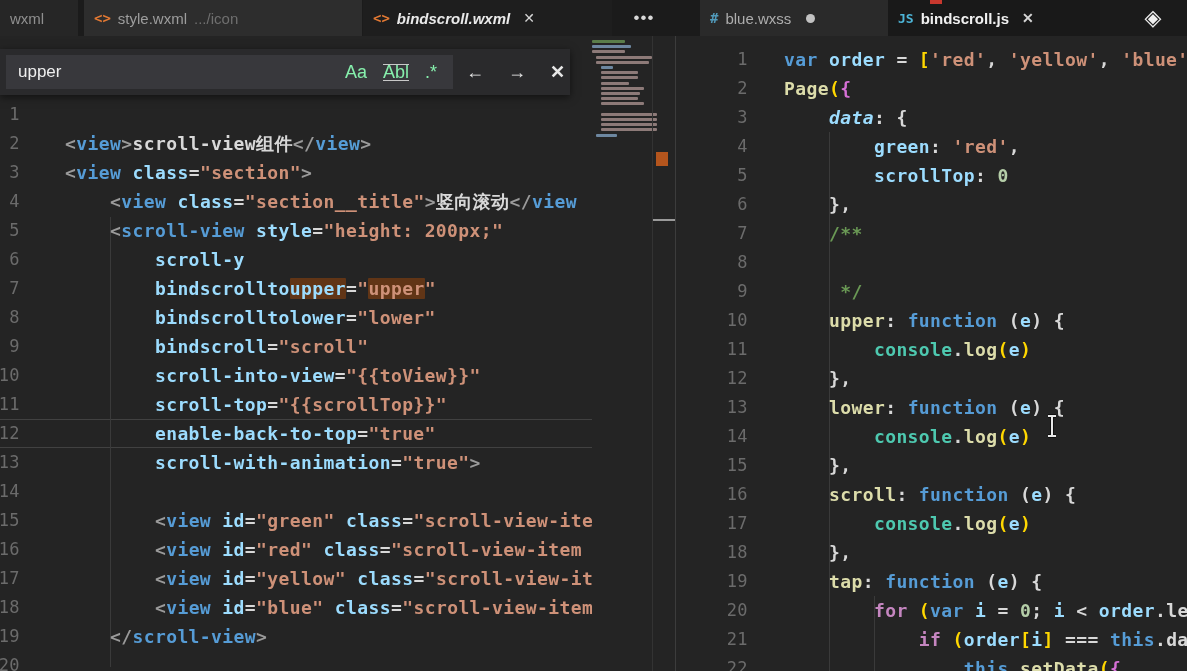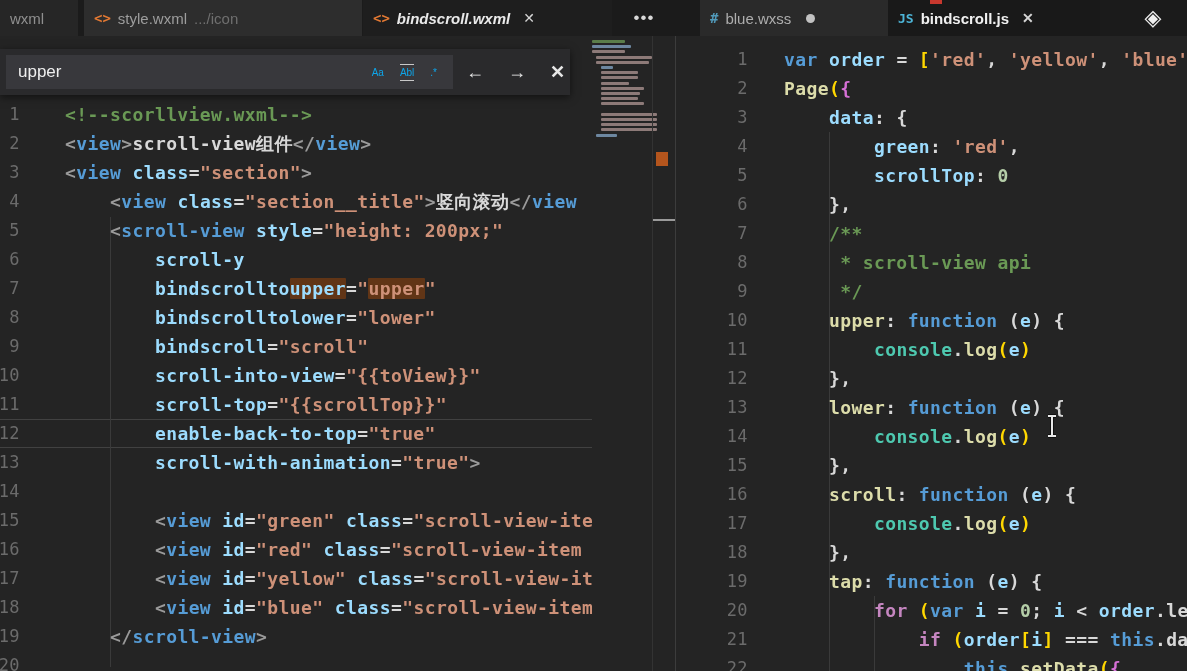--- a/index.html
+++ b/index.html
@@ -58,21 +58,21 @@
   #ov-match { position:absolute; left:656px; top:116px; width:12px; height:14px; background:#b4551d; }
   #ov-slider { position:absolute; left:652px; top:183px; width:23px; height:2px; background:#9a9a9a; }
 
   
   #find { position:absolute; left:0; top:13px; width:570px; height:46px; background:#2a2a2c;
           box-shadow:0 2px 8px rgba(0,0,0,.55); display:flex; align-items:center; z-index:5; }
   #find-input-wrap { position:absolute; left:6px; top:6px; width:447px; height:34px; background:#38383c;
                      display:flex; align-items:center; }
   #find-input { flex:1; background:transparent; border:none; outline:none; color:#eeeeee;
                 font-size:17px; padding:0 12px; font-family:"Liberation Sans", sans-serif; }
-  .find-toggle { color:#0ea5e9; font-size:10px; margin-right:16px; }
+  .find-toggle { color:#86efac; font-size:18px; margin-right:16px; }
   #toggle-word { border-top:1px solid #c8c8c8; border-bottom:1px solid #c8c8c8; line-height:15px; }
   .find-btn { color:#e8e8e8; font-size:18px; font-weight:bold; margin-left:24px; }
   #find-prev { margin-left:14px; }
 
   
   #mouse-ibeam { position:absolute; left:1046px; top:414px; z-index:9; }
 </style>
 </head>
 <body>
 
@@ -110,21 +110,21 @@
     </div>
 
     <div id="diamond-btn">◈</div>
     <div id="red-marker"></div>
   </div>
 
   <div id="left-group">
     <div id="cur-line"></div>
     <div class="guide" style="left:110px; top:181px; height:450px;"></div>
     <div id="left-code" class="code-area">
-        <div class="row"><span class="ln">1</span><span class="tok" style="color: rgb(106, 153, 85);">&lt;!--scorllview.wxml--&gt;</span></div>
+        <div class="row"><span class="ln">1</span></div>
         <div class="row"><span class="ln">2</span><span class="tok" style="color: rgb(154, 154, 154);">&lt;</span><span class="tok" style="color: rgb(86, 156, 214);">view</span><span class="tok" style="color: rgb(154, 154, 154);">&gt;</span><span class="tok" style="color: rgb(216, 216, 216);">scroll-view组件</span><span class="tok" style="color: rgb(154, 154, 154);">&lt;/</span><span class="tok" style="color: rgb(86, 156, 214);">view</span><span class="tok" style="color: rgb(154, 154, 154);">&gt;</span></div>
         <div class="row"><span class="ln">3</span><span class="tok" style="color: rgb(154, 154, 154);">&lt;</span><span class="tok" style="color: rgb(86, 156, 214);">view</span><span class="tok" style="color: rgb(216, 216, 216);"> </span><span class="tok" style="color: rgb(156, 220, 254);">class</span><span class="tok" style="color: rgb(216, 216, 216);">=</span><span class="tok" style="color: rgb(206, 145, 120);">"section"</span><span class="tok" style="color: rgb(154, 154, 154);">&gt;</span></div>
         <div class="row"><span class="ln">4</span><span class="tok" style="color: rgb(216, 216, 216);">    </span><span class="tok" style="color: rgb(154, 154, 154);">&lt;</span><span class="tok" style="color: rgb(86, 156, 214);">view</span><span class="tok" style="color: rgb(216, 216, 216);"> </span><span class="tok" style="color: rgb(156, 220, 254);">class</span><span class="tok" style="color: rgb(216, 216, 216);">=</span><span class="tok" style="color: rgb(206, 145, 120);">"section__title"</span><span class="tok" style="color: rgb(154, 154, 154);">&gt;</span><span class="tok" style="color: rgb(216, 216, 216);">竖向滚动</span><span class="tok" style="color: rgb(154, 154, 154);">&lt;/</span><span class="tok" style="color: rgb(86, 156, 214);">view</span></div>
         <div class="row"><span class="ln">5</span><span class="tok" style="color: rgb(216, 216, 216);">    </span><span class="tok" style="color: rgb(154, 154, 154);">&lt;</span><span class="tok" style="color: rgb(86, 156, 214);">scroll-view</span><span class="tok" style="color: rgb(216, 216, 216);"> </span><span class="tok" style="color: rgb(156, 220, 254);">style</span><span class="tok" style="color: rgb(216, 216, 216);">=</span><span class="tok" style="color: rgb(206, 145, 120);">"height: 200px;"</span></div>
         <div class="row"><span class="ln">6</span><span class="tok" style="color: rgb(216, 216, 216);">        </span><span class="tok" style="color: rgb(156, 220, 254);">scroll-y</span></div>
         <div class="row"><span class="ln">7</span><span class="tok" style="color: rgb(216, 216, 216);">        </span><span class="tok" style="color: rgb(156, 220, 254);">bindscrollto</span><span class="tok hl" style="color: rgb(156, 220, 254);">upper</span><span class="tok" style="color: rgb(216, 216, 216);">=</span><span class="tok" style="color: rgb(206, 145, 120);">"</span><span class="tok hl" style="color: rgb(206, 145, 120);">upper</span><span class="tok" style="color: rgb(206, 145, 120);">"</span></div>
         <div class="row"><span class="ln">8</span><span class="tok" style="color: rgb(216, 216, 216);">        </span><span class="tok" style="color: rgb(156, 220, 254);">bindscrolltolower</span><span class="tok" style="color: rgb(216, 216, 216);">=</span><span class="tok" style="color: rgb(206, 145, 120);">"lower"</span></div>
         <div class="row"><span class="ln">9</span><span class="tok" style="color: rgb(216, 216, 216);">        </span><span class="tok" style="color: rgb(156, 220, 254);">bindscroll</span><span class="tok" style="color: rgb(216, 216, 216);">=</span><span class="tok" style="color: rgb(206, 145, 120);">"scroll"</span></div>
         <div class="row"><span class="ln">10</span><span class="tok" style="color: rgb(216, 216, 216);">        </span><span class="tok" style="color: rgb(156, 220, 254);">scroll-into-view</span><span class="tok" style="color: rgb(216, 216, 216);">=</span><span class="tok" style="color: rgb(206, 145, 120);">"{{toView}}"</span></div>
         <div class="row"><span class="ln">11</span><span class="tok" style="color: rgb(216, 216, 216);">        </span><span class="tok" style="color: rgb(156, 220, 254);">scroll-top</span><span class="tok" style="color: rgb(216, 216, 216);">=</span><span class="tok" style="color: rgb(206, 145, 120);">"{{scrollTop}}"</span></div>
@@ -178,26 +178,26 @@
 
   <div id="sb-border"></div>
   <div id="group-border"></div>
 
   <div id="right-group">
     <div class="guide" style="left:153px; top:96px; height:553px;"></div>
     <div class="guide" style="left:198px; top:560px; height:89px;"></div>
     <div id="right-code" class="code-area">
         <div class="row"><span class="ln">1</span><span class="tok" style="color: rgb(86, 156, 214);">var </span><span class="tok" style="color: rgb(156, 220, 254);">order </span><span class="tok" style="color: rgb(216, 216, 216);">= </span><span class="tok" style="color: rgb(255, 215, 0);">[</span><span class="tok" style="color: rgb(206, 145, 120);">'red'</span><span class="tok" style="color: rgb(216, 216, 216);">, </span><span class="tok" style="color: rgb(206, 145, 120);">'yellow'</span><span class="tok" style="color: rgb(216, 216, 216);">, </span><span class="tok" style="color: rgb(206, 145, 120);">'blue'</span></div>
         <div class="row"><span class="ln">2</span><span class="tok" style="color: rgb(220, 220, 170);">Page</span><span class="tok" style="color: rgb(255, 215, 0);">(</span><span class="tok" style="color: rgb(214, 112, 214);">{</span></div>
-        <div class="row"><span class="ln">3</span><span class="tok" style="color: rgb(216, 216, 216);">    </span><span class="tok" style="color: rgb(156, 220, 254);">data</span><span class="tok" style="color: rgb(216, 216, 216);">: </span><span class="tok" style="color: rgb(216, 216, 216);">{</span></div>
+        <div class="row"><span class="ln">3</span><span class="tok" style="color: rgb(216, 216, 216);">    </span><span class="tok" style="color: rgb(156, 220, 254); font-style: italic;">data</span><span class="tok" style="color: rgb(216, 216, 216);">: </span><span class="tok" style="color: rgb(216, 216, 216);">{</span></div>
         <div class="row"><span class="ln">4</span><span class="tok" style="color: rgb(216, 216, 216);">        </span><span class="tok" style="color: rgb(156, 220, 254);">green</span><span class="tok" style="color: rgb(216, 216, 216);">: </span><span class="tok" style="color: rgb(206, 145, 120);">'red'</span><span class="tok" style="color: rgb(216, 216, 216);">,</span></div>
         <div class="row"><span class="ln">5</span><span class="tok" style="color: rgb(216, 216, 216);">        </span><span class="tok" style="color: rgb(156, 220, 254);">scrollTop</span><span class="tok" style="color: rgb(216, 216, 216);">: </span><span class="tok" style="color: rgb(181, 206, 168);">0</span></div>
         <div class="row"><span class="ln">6</span><span class="tok" style="color: rgb(216, 216, 216);">    </span><span class="tok" style="color: rgb(216, 216, 216);">},</span></div>
         <div class="row"><span class="ln">7</span><span class="tok" style="color: rgb(216, 216, 216);">    </span><span class="tok" style="color: rgb(106, 153, 85);">/**</span></div>
-        <div class="row"><span class="ln">8</span><span class="tok" style="color: rgb(216, 216, 216);">    </span><span class="tok" style="color: rgb(106, 153, 85);"> * scroll-view api</span></div>
+        <div class="row"><span class="ln">8</span><span class="tok" style="color: rgb(216, 216, 216);">    </span></div>
         <div class="row"><span class="ln">9</span><span class="tok" style="color: rgb(216, 216, 216);">    </span><span class="tok" style="color: rgb(106, 153, 85);"> */</span></div>
         <div class="row"><span class="ln">10</span><span class="tok" style="color: rgb(216, 216, 216);">    </span><span class="tok" style="color: rgb(220, 220, 170);">upper</span><span class="tok" style="color: rgb(216, 216, 216);">: </span><span class="tok" style="color: rgb(86, 156, 214);">function </span><span class="tok" style="color: rgb(216, 216, 216);">(</span><span class="tok" style="color: rgb(156, 220, 254);">e</span><span class="tok" style="color: rgb(216, 216, 216);">) </span><span class="tok" style="color: rgb(216, 216, 216);">{</span></div>
         <div class="row"><span class="ln">11</span><span class="tok" style="color: rgb(216, 216, 216);">        </span><span class="tok" style="color: rgb(78, 201, 176);">console</span><span class="tok" style="color: rgb(216, 216, 216);">.</span><span class="tok" style="color: rgb(220, 220, 170);">log</span><span class="tok" style="color: rgb(255, 215, 0);">(</span><span class="tok" style="color: rgb(156, 220, 254);">e</span><span class="tok" style="color: rgb(255, 215, 0);">)</span></div>
         <div class="row"><span class="ln">12</span><span class="tok" style="color: rgb(216, 216, 216);">    </span><span class="tok" style="color: rgb(216, 216, 216);">},</span></div>
         <div class="row"><span class="ln">13</span><span class="tok" style="color: rgb(216, 216, 216);">    </span><span class="tok" style="color: rgb(220, 220, 170);">lower</span><span class="tok" style="color: rgb(216, 216, 216);">: </span><span class="tok" style="color: rgb(86, 156, 214);">function </span><span class="tok" style="color: rgb(216, 216, 216);">(</span><span class="tok" style="color: rgb(156, 220, 254);">e</span><span class="tok" style="color: rgb(216, 216, 216);">) </span><span class="tok" style="color: rgb(216, 216, 216);">{</span></div>
         <div class="row"><span class="ln">14</span><span class="tok" style="color: rgb(216, 216, 216);">        </span><span class="tok" style="color: rgb(78, 201, 176);">console</span><span class="tok" style="color: rgb(216, 216, 216);">.</span><span class="tok" style="color: rgb(220, 220, 170);">log</span><span class="tok" style="color: rgb(255, 215, 0);">(</span><span class="tok" style="color: rgb(156, 220, 254);">e</span><span class="tok" style="color: rgb(255, 215, 0);">)</span></div>
         <div class="row"><span class="ln">15</span><span class="tok" style="color: rgb(216, 216, 216);">    </span><span class="tok" style="color: rgb(216, 216, 216);">},</span></div>
         <div class="row"><span class="ln">16</span><span class="tok" style="color: rgb(216, 216, 216);">    </span><span class="tok" style="color: rgb(220, 220, 170);">scroll</span><span class="tok" style="color: rgb(216, 216, 216);">: </span><span class="tok" style="color: rgb(86, 156, 214);">function </span><span class="tok" style="color: rgb(216, 216, 216);">(</span><span class="tok" style="color: rgb(156, 220, 254);">e</span><span class="tok" style="color: rgb(216, 216, 216);">) </span><span class="tok" style="color: rgb(216, 216, 216);">{</span></div>
         <div class="row"><span class="ln">17</span><span class="tok" style="color: rgb(216, 216, 216);">        </span><span class="tok" style="color: rgb(78, 201, 176);">console</span><span class="tok" style="color: rgb(216, 216, 216);">.</span><span class="tok" style="color: rgb(220, 220, 170);">log</span><span class="tok" style="color: rgb(255, 215, 0);">(</span><span class="tok" style="color: rgb(156, 220, 254);">e</span><span class="tok" style="color: rgb(255, 215, 0);">)</span></div>
         <div class="row"><span class="ln">18</span><span class="tok" style="color: rgb(216, 216, 216);">    </span><span class="tok" style="color: rgb(216, 216, 216);">},</span></div>

